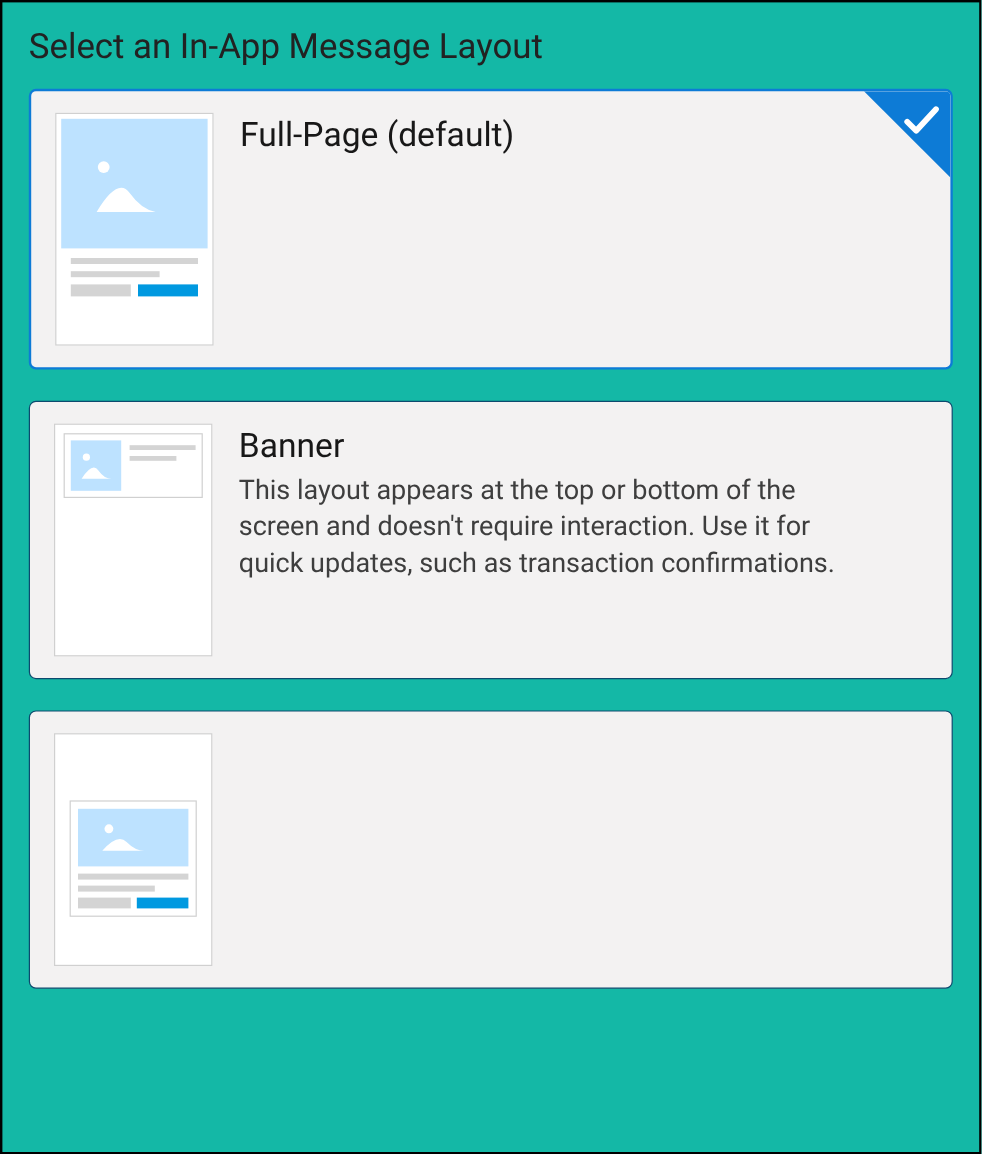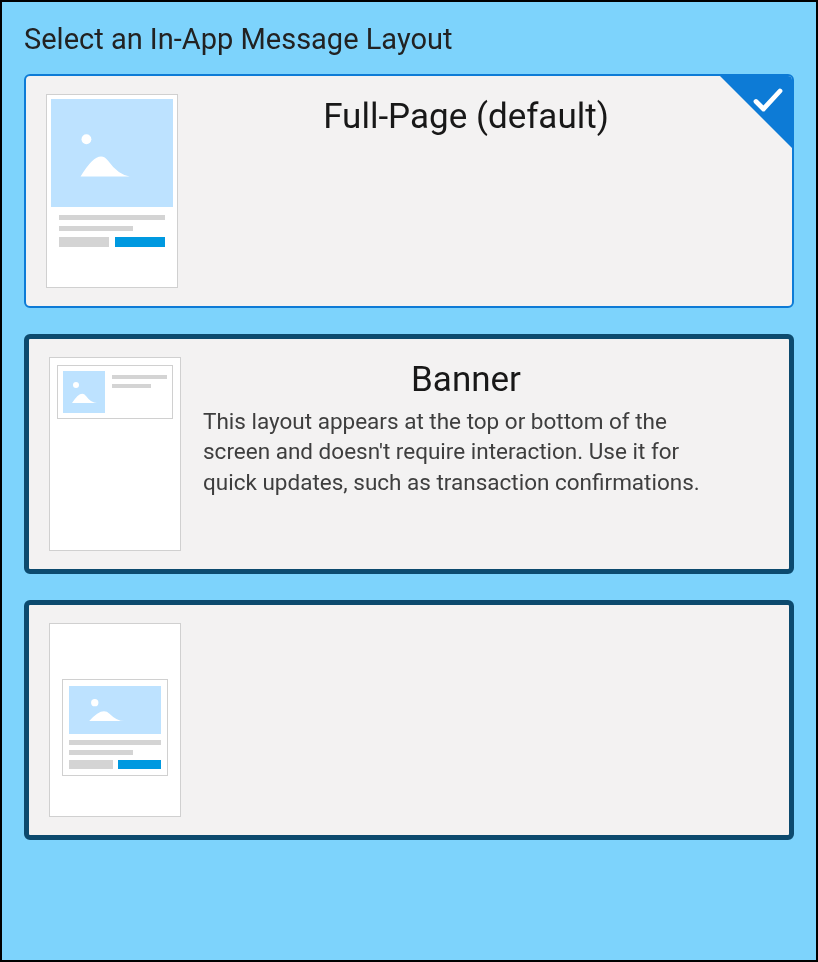--- a/index.html
+++ b/index.html
@@ -10,31 +10,31 @@
     body {
       font-family: -apple-system, BlinkMacSystemFont, "Segoe UI", Roboto, "Helvetica Neue", Arial, sans-serif;
       background: #fff;
       padding: 0;
     }
     .container {
       width: 818px;
       height: 962px;
       border: 2px solid #000;
       padding: 20px 22px;
-      background: #7dd3fc;
+      background: #14b8a6;
     }
     .heading {
       font-size: 29px;
       font-weight: 400;
       color: #222;
       margin-bottom: 18px;
     }
     .option-card {
       position: relative;
-      border: 5px solid #0c4a6e;
+      border: 1px solid #0c4a6e;
       border-radius: 6px;
       background: #f3f2f2;
       padding: 18px 20px 18px 20px;
       margin-bottom: 26px;
       display: flex;
       align-items: flex-start;
       gap: 22px;
       cursor: pointer;
       overflow: hidden;
     }
@@ -168,25 +168,24 @@
     }
     .thumb-modal .mrow .mb.grey { background: #d4d4d4; }
     .thumb-modal .mrow .mb.blue { background: #0099e0; }
 
     .text-col {
       flex: 1;
       padding-top: 2px;
       padding-right: 40px;
     }
     .opt-title {
-      font-size: 35px;
+      font-size: 28px;
       font-weight: 400;
       color: #181818;
       margin-bottom: 6px;
-      text-align: center;
     }
     .opt-desc {
       font-size: 22.5px;
       line-height: 1.35;
       color: #3e3e3e;
       font-weight: 400;
     }
   </style>
 </head>
 <body>

